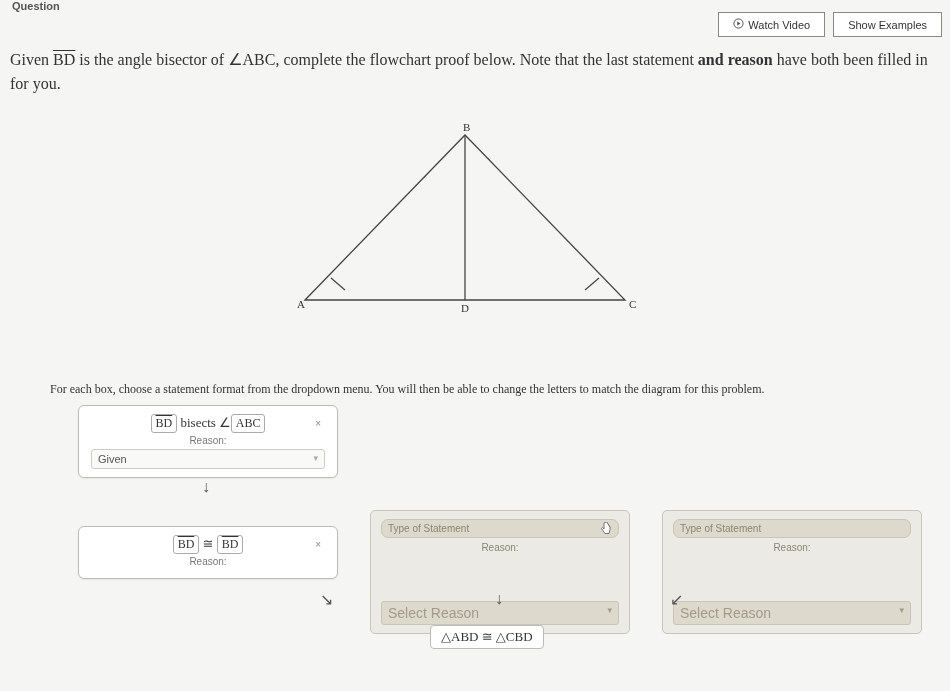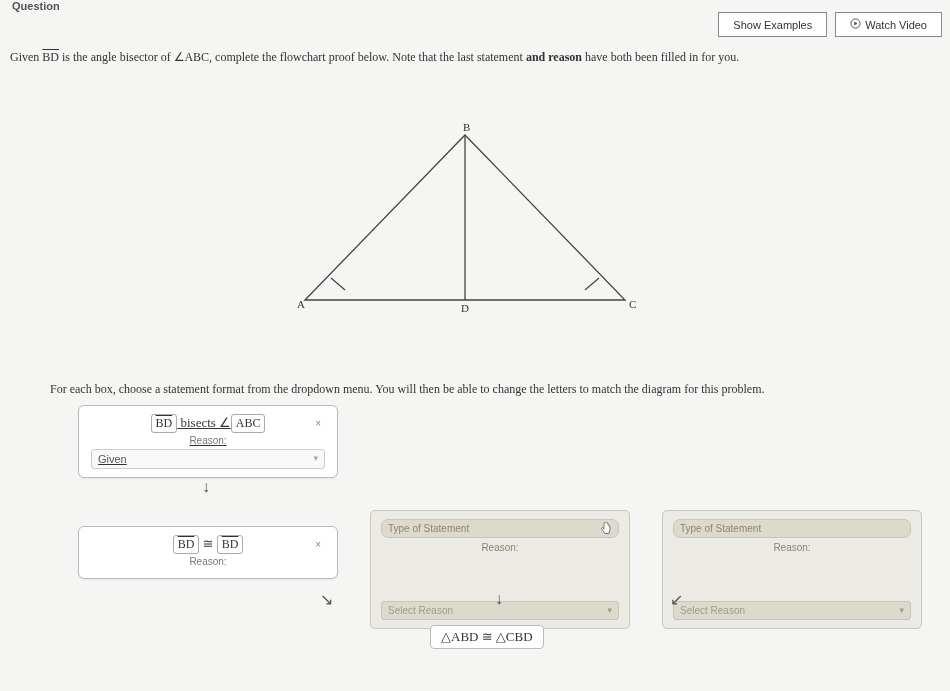--- a/index.html
+++ b/index.html
@@ -38,21 +38,21 @@
     cursor: pointer;
     display: flex;
     align-items: center;
     gap: 4px;
   }
   .prompt {
     position: absolute;
     top: 48px;
     left: 10px;
     right: 10px;
-    font-size: 12px;
+    font-size: 16px;
     line-height: 1.5;
   }
   .overline { text-decoration: overline; }
   .figure {
     position: absolute;
     top: 120px;
     left: 275px;
     width: 380px;
     height: 200px;
   }
@@ -152,21 +152,21 @@
     font-size: 10px;
     color: #8a8575;
     text-align: center;
     margin-bottom: 3px;
     font-family: Arial, sans-serif;
   }
   .ph-select {
     background: #ddd9cc;
     border: 1px solid #c8c5ba;
     border-radius: 3px;
-    font-size: 10px;
+    font-size: 14px;
     color: #a09b8a;
     padding: 3px 6px;
     font-family: Arial, sans-serif;
     position: relative;
     margin-top: 48px;
   }
   .ph-select::after{
     content:"▾";
     position:absolute; right:6px; top:3px; color:#a09b8a; font-size:9px;
   }
@@ -184,31 +184,31 @@
     padding: 3px 10px;
     font-size: 13px;
   }
 </style>
 </head>
 <body>
 
 <div class="top-label">Question</div>
 
 <div class="top-buttons">
-  <div class="btn">
-    <span>Show Examples</span>
-  </div>
   <div class="btn">
     <span>
       <svg width="11" height="11" viewBox="0 0 11 11">
           <circle cx="5.5" cy="5.5" r="4.6" fill="none" stroke="#555" stroke-width="1"></circle>
           <polygon points="4.2,3.5 4.2,7.5 7.5,5.5" fill="#555"></polygon>
         </svg>
     </span>
     <span>Watch Video</span>
+  </div>
+  <div class="btn">
+    <span>Show Examples</span>
   </div>
 </div>
 
 <div class="prompt">
   <span>Given </span><span class="overline">BD</span><span> is the angle bisector of </span><span>∠ABC</span><span>, complete the flowchart proof below. Note that the last statement </span><b>and reason</b><span> have both been filled in for you.</span>
 </div>
 
 <div class="figure">
   <svg width="380" height="200" viewBox="0 0 380 200">
     <polygon points="30,180 190,15 350,180" fill="none" stroke="#444" stroke-width="1.3"></polygon>
@@ -220,21 +220,21 @@
     </g>
     <text x="22" y="188" font-size="11" fill="#333">A</text>
     <text x="188" y="11" font-size="11" fill="#333">B</text>
     <text x="354" y="188" font-size="11" fill="#333">C</text>
     <text x="186" y="192" font-size="11" fill="#333">D</text>
   </svg>
 </div>
 
 <div class="instructions">For each box, choose a statement format from the dropdown menu. You will then be able to change the letters to match the diagram for this problem.</div>
 
-<div class="card card-wide" style="top:405px; left:78px;text-decoration:underline;">
+<div class="card card-wide" style="top:405px; left:78px;">
   <div class="statement-line">
     <span class="segbox"><span class="ov">BD</span></span><span> bisects ∠</span><span class="segbox"><span>ABC</span></span>
     <span class="clear-x">×</span>
   </div>
   <div class="reason-label">Reason:</div>
   <div class="reason-select filled">Given</div>
 </div>
 
 <div class="arrow" style="top:478px; left:202px;">↓</div>
 

